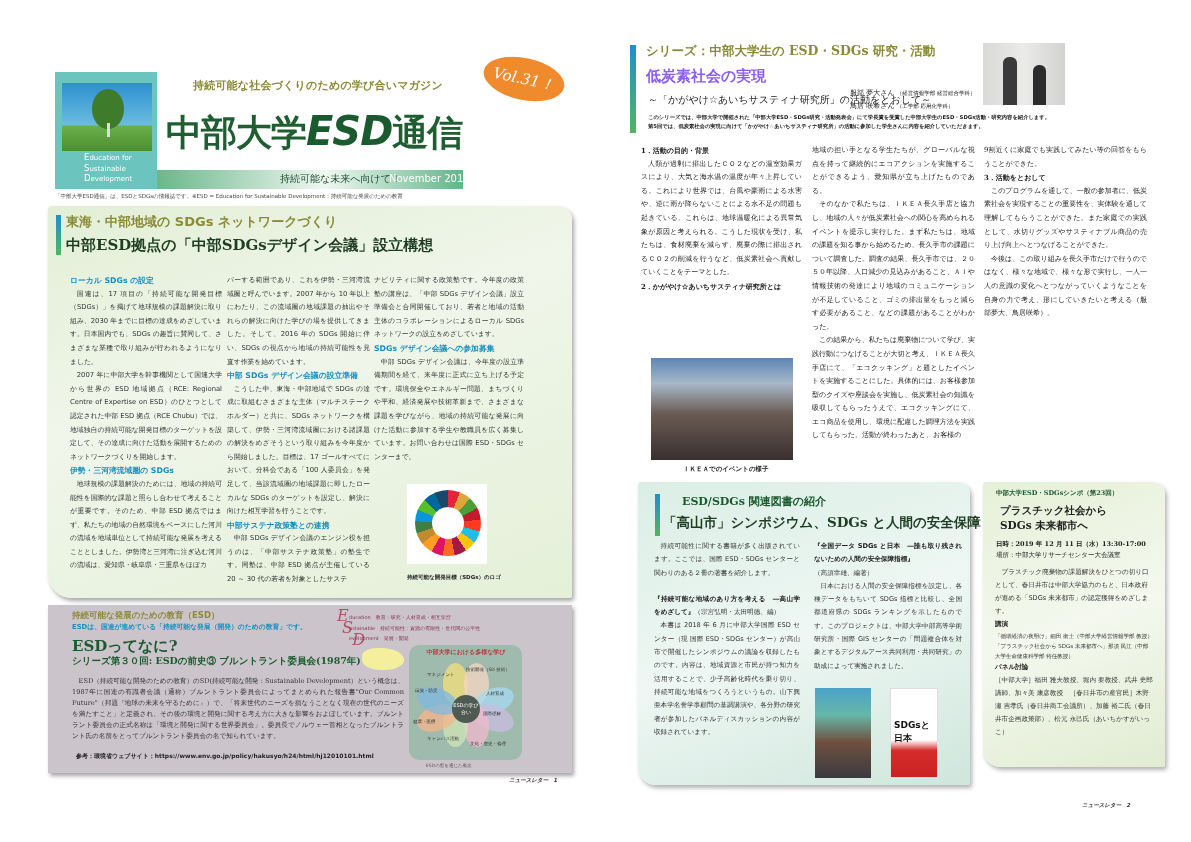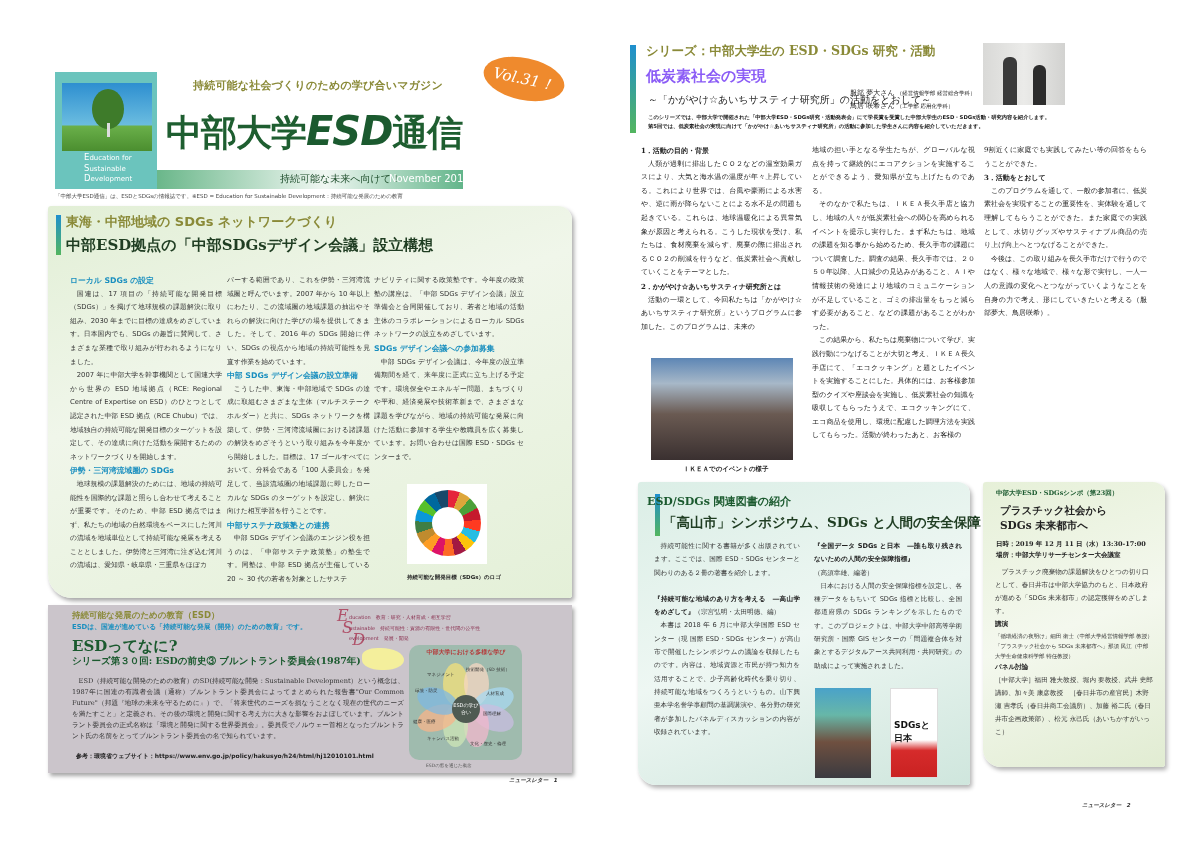--- a/index.html
+++ b/index.html
@@ -77,36 +77,36 @@
 .scol .sh{font-weight:bold;display:block}
 .scol p{text-indent:1em}
 .s1{left:641px;top:144px;width:161px}
 .s2{left:812px;top:144px;width:163px}
 .s3{left:984px;top:144px;width:163px}
 .ikea{left:651px;top:358px;width:142px;height:102px;background:linear-gradient(#5d86b5 0%,#a7b8c8 25%,#6a5a52 55%,#3a3030 100%)}
 .ikea-cap{left:683px;top:465px;font-size:6.5px;font-weight:bold;color:#222}
 
 .box3{left:638px;top:482px;width:332px;height:303px;background:linear-gradient(160deg,#dbeee6,#eef7f3 50%,#cfe6dd);border-radius:3px 12px 3px 18px;box-shadow:2px 3px 4px rgba(0,0,0,.3)}
 .b3-stripe{left:655px;top:494px;height:42px}
-.b3-h1{left:647px;top:494px;font-size:11px;color:#1b5a2f;font-weight:bold;font-family:"DejaVu Serif",serif}
+.b3-h1{left:682px;top:494px;font-size:11px;color:#1b5a2f;font-weight:bold;font-family:"DejaVu Serif",serif}
 .b3-h2{left:663px;top:514px;font-size:13.5px;color:#1f3d22;font-weight:bold;font-family:"DejaVu Serif",serif}
 .bcol{font-size:6.6px;line-height:13.3px;color:#333;text-align:justify}
 .bcol p{text-indent:1em}
 .bcol .bt{font-weight:bold;color:#222}
 .bc1{left:654px;top:540px;width:146px}
 .bc2{left:814px;top:540px;width:148px}
 .book1{left:815px;top:688px;width:56px;height:90px;background:linear-gradient(#4aa2c9 0%,#67b7a8 30%,#6f5040 60%,#3a3a40 100%)}
 .book2{left:890px;top:688px;width:48px;height:90px;background:linear-gradient(#fff 0%,#fff 58%,#d62b2b 70%,#c92222 100%);border:1px solid #ddd}
 .book2 .bt2{position:absolute;left:3px;top:30px;font-size:9px;font-weight:bold;color:#111}
 
 .box4{left:983px;top:482px;width:182px;height:285px;background:linear-gradient(160deg,#e6f0d8,#f4f8ee 50%,#e1ecd2);border-radius:3px 12px 3px 18px;box-shadow:2px 3px 4px rgba(0,0,0,.3)}
 .b4-h0{left:996px;top:489px;font-size:6.5px;color:#1b5a2f;font-weight:bold;font-family:"DejaVu Serif",serif}
 .b4-h1{left:1000px;top:503px;width:140px;text-align:left;font-size:10.5px;font-weight:bold;color:#222;font-family:"DejaVu Serif",serif;line-height:15px}
 .b4-date{left:996px;top:540px;font-size:6.5px;font-weight:bold;color:#222;font-family:"DejaVu Serif",serif}
-.b4-place{left:996px;top:551px;font-size:6.5px;font-weight:bold;color:#222;font-family:"DejaVu Serif",serif}
+.b4-place{left:996px;top:551px;font-size:6.5px;font-weight:normal;color:#222;font-family:"DejaVu Serif",serif}
 .b4-body{left:995px;top:566px;width:158px;font-size:6.6px;line-height:13px;color:#333}
 .b4-body p{text-indent:1em}
 .b4-body .sh{font-weight:bold;color:#222;display:block}
 .b4-body .sm{font-size:5.5px;line-height:10px}
 .pgno2{left:1082px;top:802px;font-size:5.5px;font-style:italic;font-weight:bold;color:#333}
 </style>
 </head>
 <body>
 
 <div class="page p1">
@@ -214,21 +214,20 @@
   </div>
 <div class="abs p2-intro">
   <div>このシリーズでは、中部大学で開催された「中部大学ESD・SDGs研究・活動発表会」にて学長賞を受賞した中部大学生のESD・SDGs活動・研究内容を紹介します。</div>
   <div>第5回では、低炭素社会の実現に向けて「かがやけ☆あいちサスティナ研究所」の活動に参加した学生さんに内容を紹介していただきます。</div>
 </div>
 
 <div class="abs scol s1">
   <span class="sh">1．活動の目的・背景</span>
   <p>人類が過剰に排出したＣＯ２などの温室効果ガスにより、大気と海水温の温度が年々上昇している。これにより世界では、台風や豪雨による水害や、逆に雨が降らないことによる水不足の問題も起きている。これらは、地球温暖化による異常気象が原因と考えられる。こうした現状を受け、私たちは、食材廃棄を減らす、廃棄の際に排出されるＣＯ２の削減を行うなど、低炭素社会へ貢献していくことをテーマとした。</p>
   <span class="sh">2．かがやけ☆あいちサスティナ研究所とは</span>
-  <p>活動の一環として、今回私たちは「かがやけ☆あいちサスティナ研究所」というプログラムに参加した。このプログラムは、未来の</p>
 </div>
 <div class="abs ikea"></div>
 <div class="abs ikea-cap">ＩＫＥＡでのイベントの様子</div>
 
 <div class="abs scol s2">
   <p style="text-indent:0">地域の担い手となる学生たちが、グローバルな視点を持って継続的にエコアクションを実施することができるよう、愛知県が立ち上げたものである。</p>
   <p>そのなかで私たちは、ＩＫＥＡ長久手店と協力し、地域の人々が低炭素社会への関心を高められるイベントを提示し実行した。まず私たちは、地域の課題を知る事から始めるため、長久手市の課題について調査した。調査の結果、長久手市では、２０５０年以降、人口減少の見込みがあること、ＡＩや情報技術の発達により地域のコミュニケーションが不足していること、ゴミの排出量をもっと減らす必要があること、などの課題があることがわかった。</p>
   <p>この結果から、私たちは廃棄物について学び、実践行動につなげることが大切と考え、ＩＫＥＡ長久手店にて、「エコクッキング」と題としたイベントを実施することにした。具体的には、お客様参加型のクイズや座談会を実施し、低炭素社会の知識を吸収してもらったうえで、エコクッキングにて、エコ商品を使用し、環境に配慮した調理方法を実践してもらった。活動が終わったあと、お客様の</p>
 </div>
 <div class="abs scol s3">

